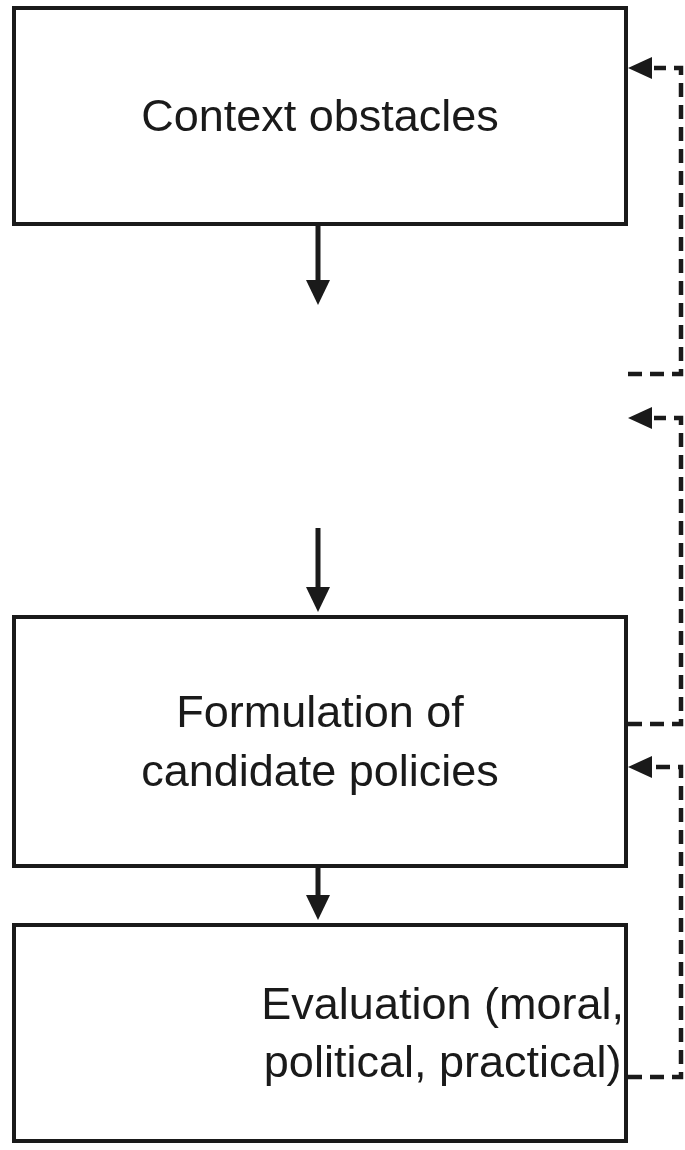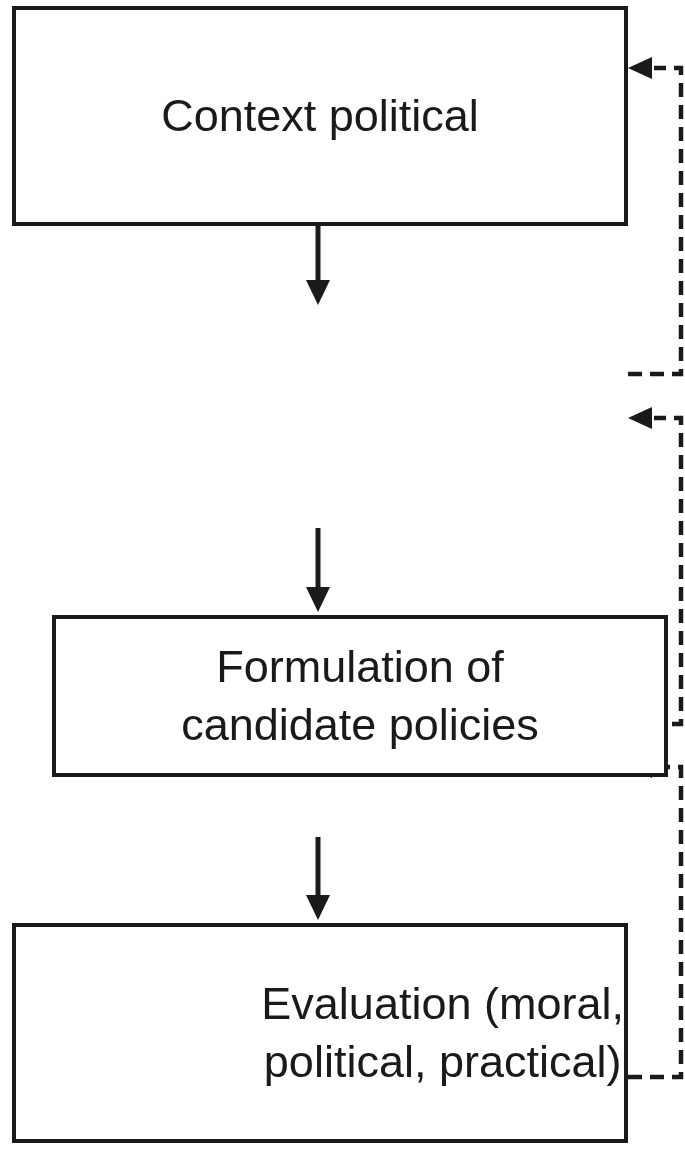--- a/index.html
+++ b/index.html
@@ -35,21 +35,21 @@
   }
   .step-label {
     font-size: 45px;
     line-height: 1.3;
     color: var(--ink, #1a1a1a);
     text-align: center;
     white-space: pre-line;
   }
   .box-1 { top: 6px; }
   .box-2 { top: 308px; }
-  .box-3 { top: 615px; height: 162px; margin-left: 40px; }
+  .box-3 { top: 615px; height: 253px; }
   .box-4 { top: 923px; justify-content: flex-end; }
   .solid-shaft {
     stroke: var(--ink, #1a1a1a);
     stroke-width: 5;
     fill: none;
   }
   .dashed-path {
     stroke: var(--ink, #1a1a1a);
     stroke-width: 4.5;
     stroke-dasharray: 14 8;
@@ -88,21 +88,21 @@
       <path class="dashed-path" d="M628,724 H681 V418 H654"></path>
       <polygon class="arrow-head" points="628,418 652,407 652,429"></polygon>
     </g>
     <g>
       <path class="dashed-path" d="M628,1077 H681 V767 H654"></path>
       <polygon class="arrow-head" points="628,767 652,756 652,778"></polygon>
     </g>
   </svg>
 
   <div class="step-box box-1">
-    <span class="step-label">Context political</span>
+    <span class="step-label">Context obstacles</span>
   </div>
 
 
   <div class="step-box box-3">
     <span class="step-label">Formulation of
 candidate policies</span>
   </div>
 
   <div class="step-box box-4">
     <span class="step-label">Evaluation (moral,

